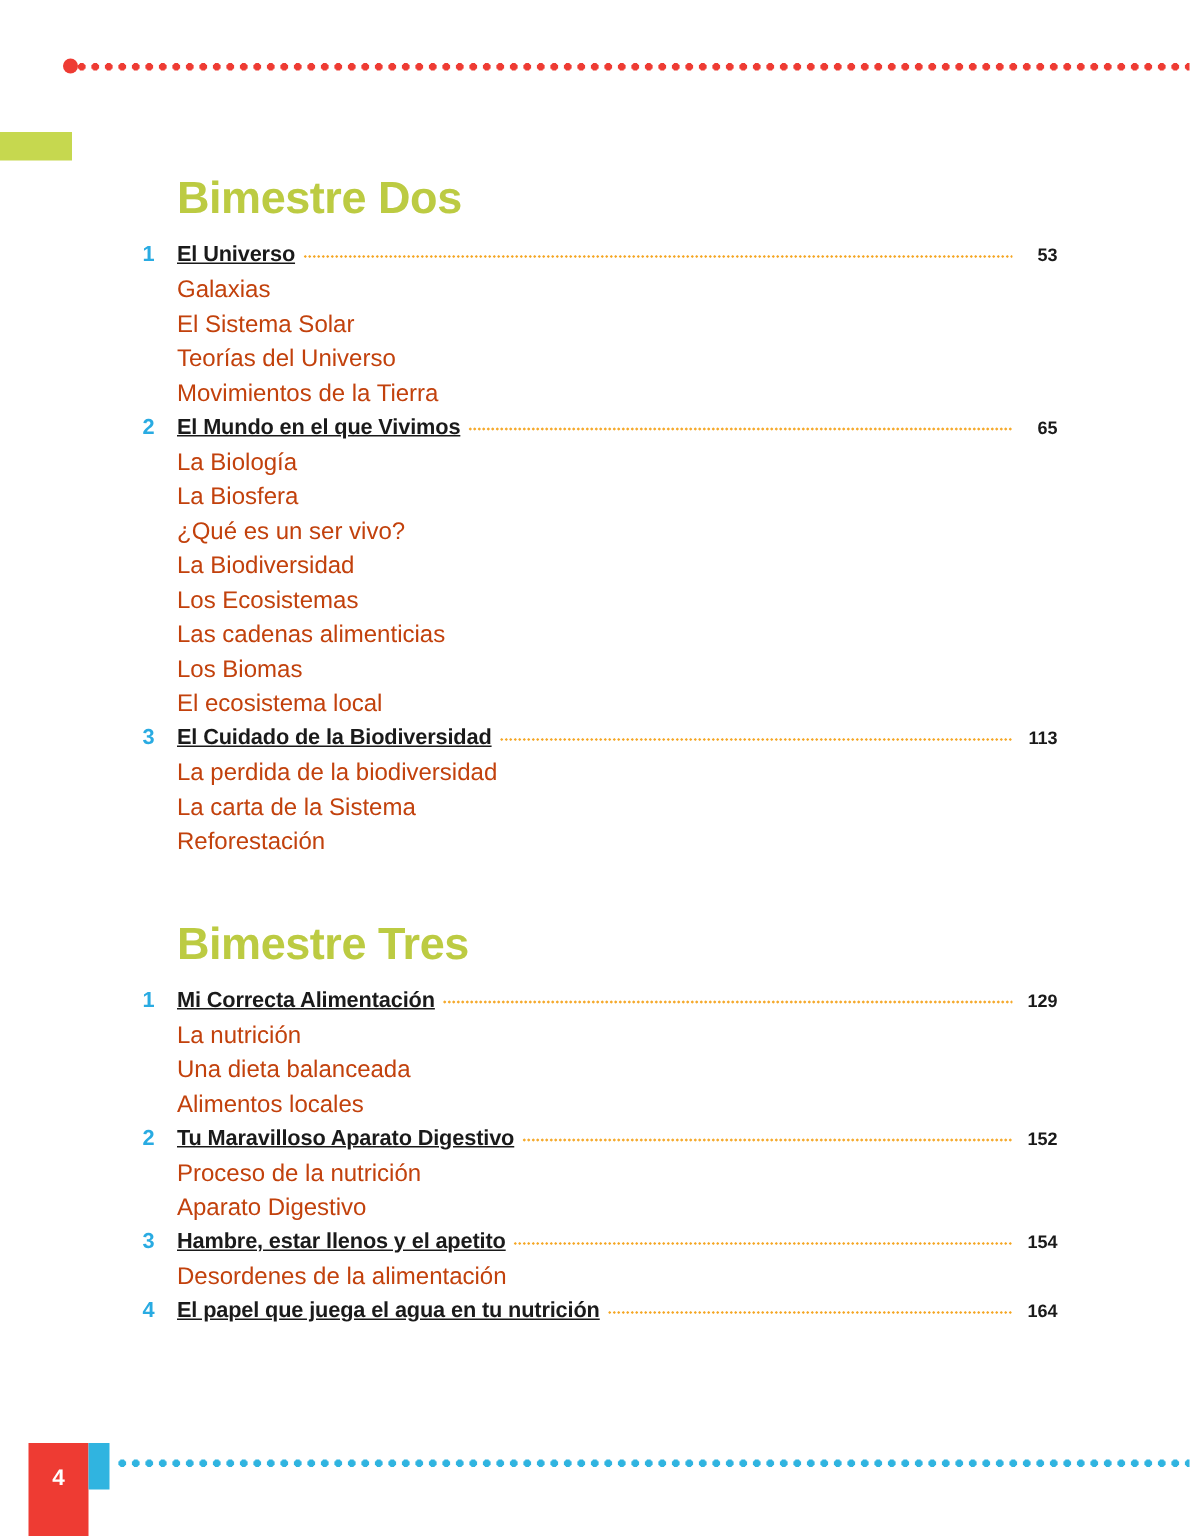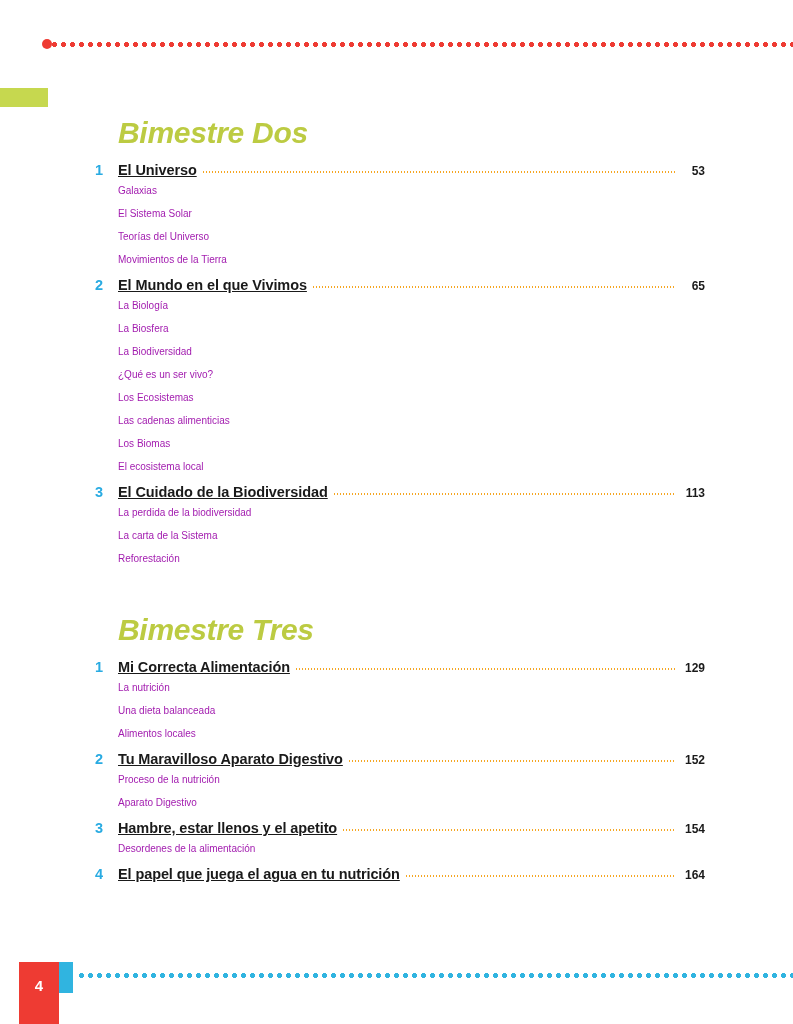--- a/index.html
+++ b/index.html
@@ -71,21 +71,20 @@
   .section.sec-0 { top: 118px; }
   .section.sec-1 { top: 615px; }
 
   .section-title {
     font-size: 30px;
     font-weight: bold;
     color: #bccb42;
     letter-spacing: -0.3px;
     margin: 0 0 14px 23px;
     line-height: 1.0;
-    font-style: italic;
   }
 
   
   .chapter-row {
     display: flex;
     align-items: baseline;
     height: 23px;
   }
   .chapter-num {
     width: 23px;
@@ -120,23 +119,23 @@
     color: #1a1a1a;
     text-align: right;
     min-width: 26px;
     white-space: nowrap;
   }
 
   
   .topic-row {
     height: 23px;
     padding-left: 23px;
-    font-size: 10px;
+    font-size: 16px;
     font-weight: normal;
-    color: #a21caf;
+    color: #c2410c;
     white-space: nowrap;
     letter-spacing: 0px;
   }
 
   
   .footer-red {
     position: absolute;
     left: 19px;
     top: 962px;
     width: 40px;
@@ -197,22 +196,22 @@
       <div class="topic-row">Teorías del Universo</div>
       <div class="topic-row">Movimientos de la Tierra</div>
       <div class="chapter-row">
         <span class="chapter-num">2</span>
         <span class="chapter-title">El Mundo en el que Vivimos</span>
         <span class="leader"></span>
         <span class="chapter-page">65</span>
       </div>
       <div class="topic-row">La Biología</div>
       <div class="topic-row">La Biosfera</div>
+      <div class="topic-row">¿Qué es un ser vivo?</div>
       <div class="topic-row">La Biodiversidad</div>
-      <div class="topic-row">¿Qué es un ser vivo?</div>
       <div class="topic-row">Los Ecosistemas</div>
       <div class="topic-row">Las cadenas alimenticias</div>
       <div class="topic-row">Los Biomas</div>
       <div class="topic-row">El ecosistema local</div>
       <div class="chapter-row">
         <span class="chapter-num">3</span>
         <span class="chapter-title">El Cuidado de la Biodiversidad</span>
         <span class="leader"></span>
         <span class="chapter-page">113</span>
       </div>

